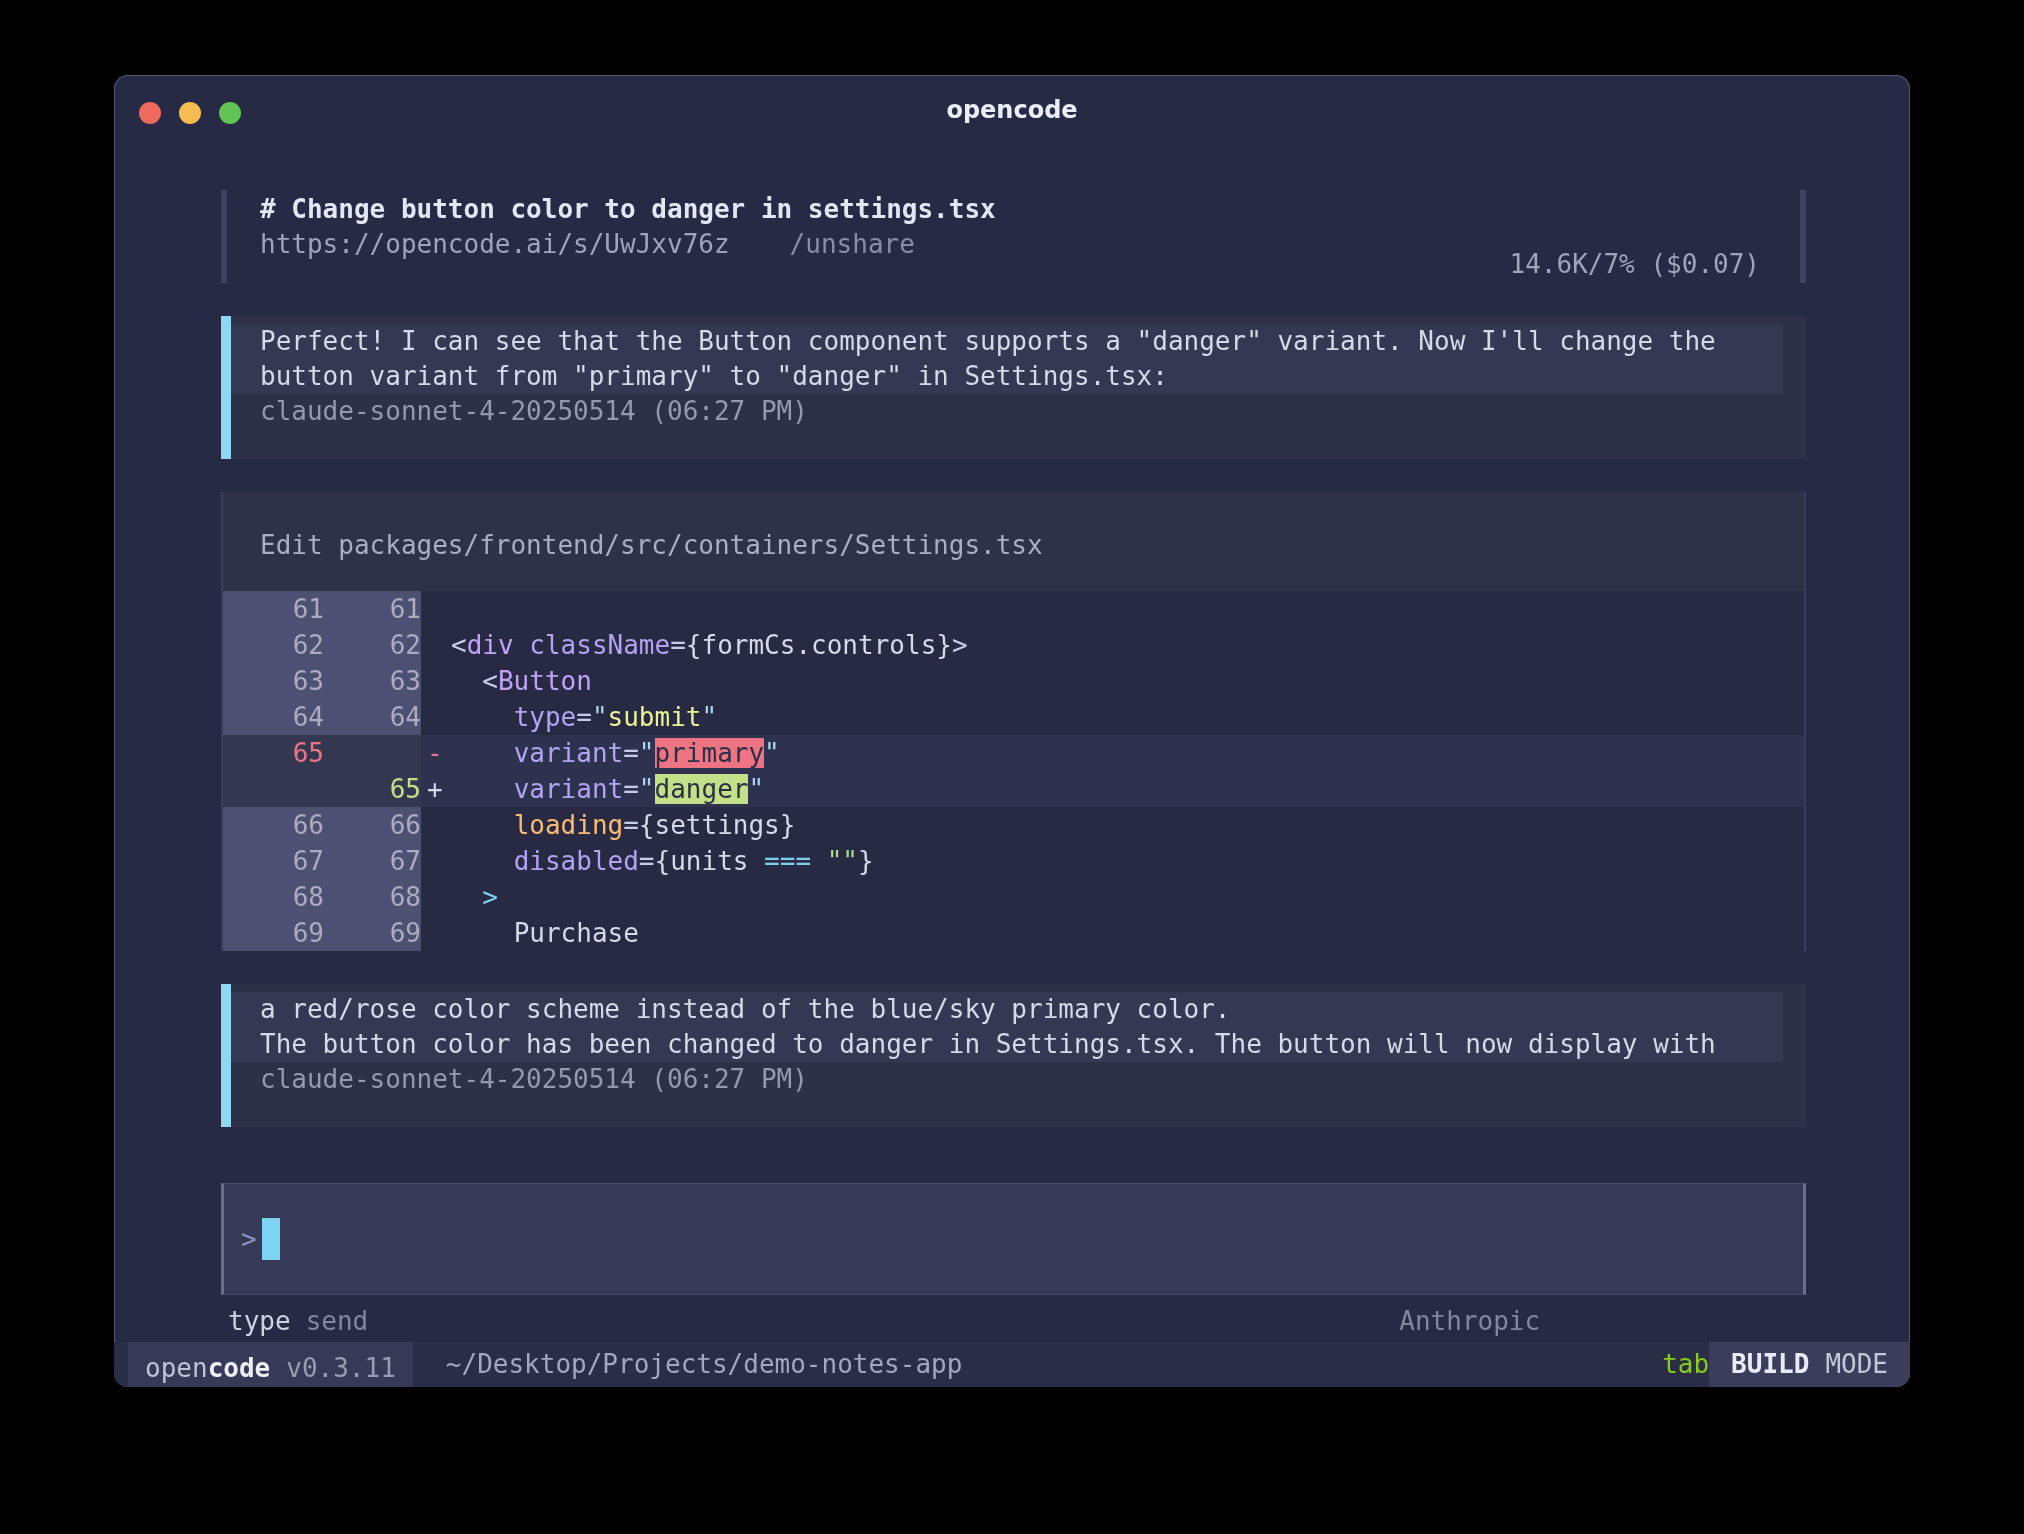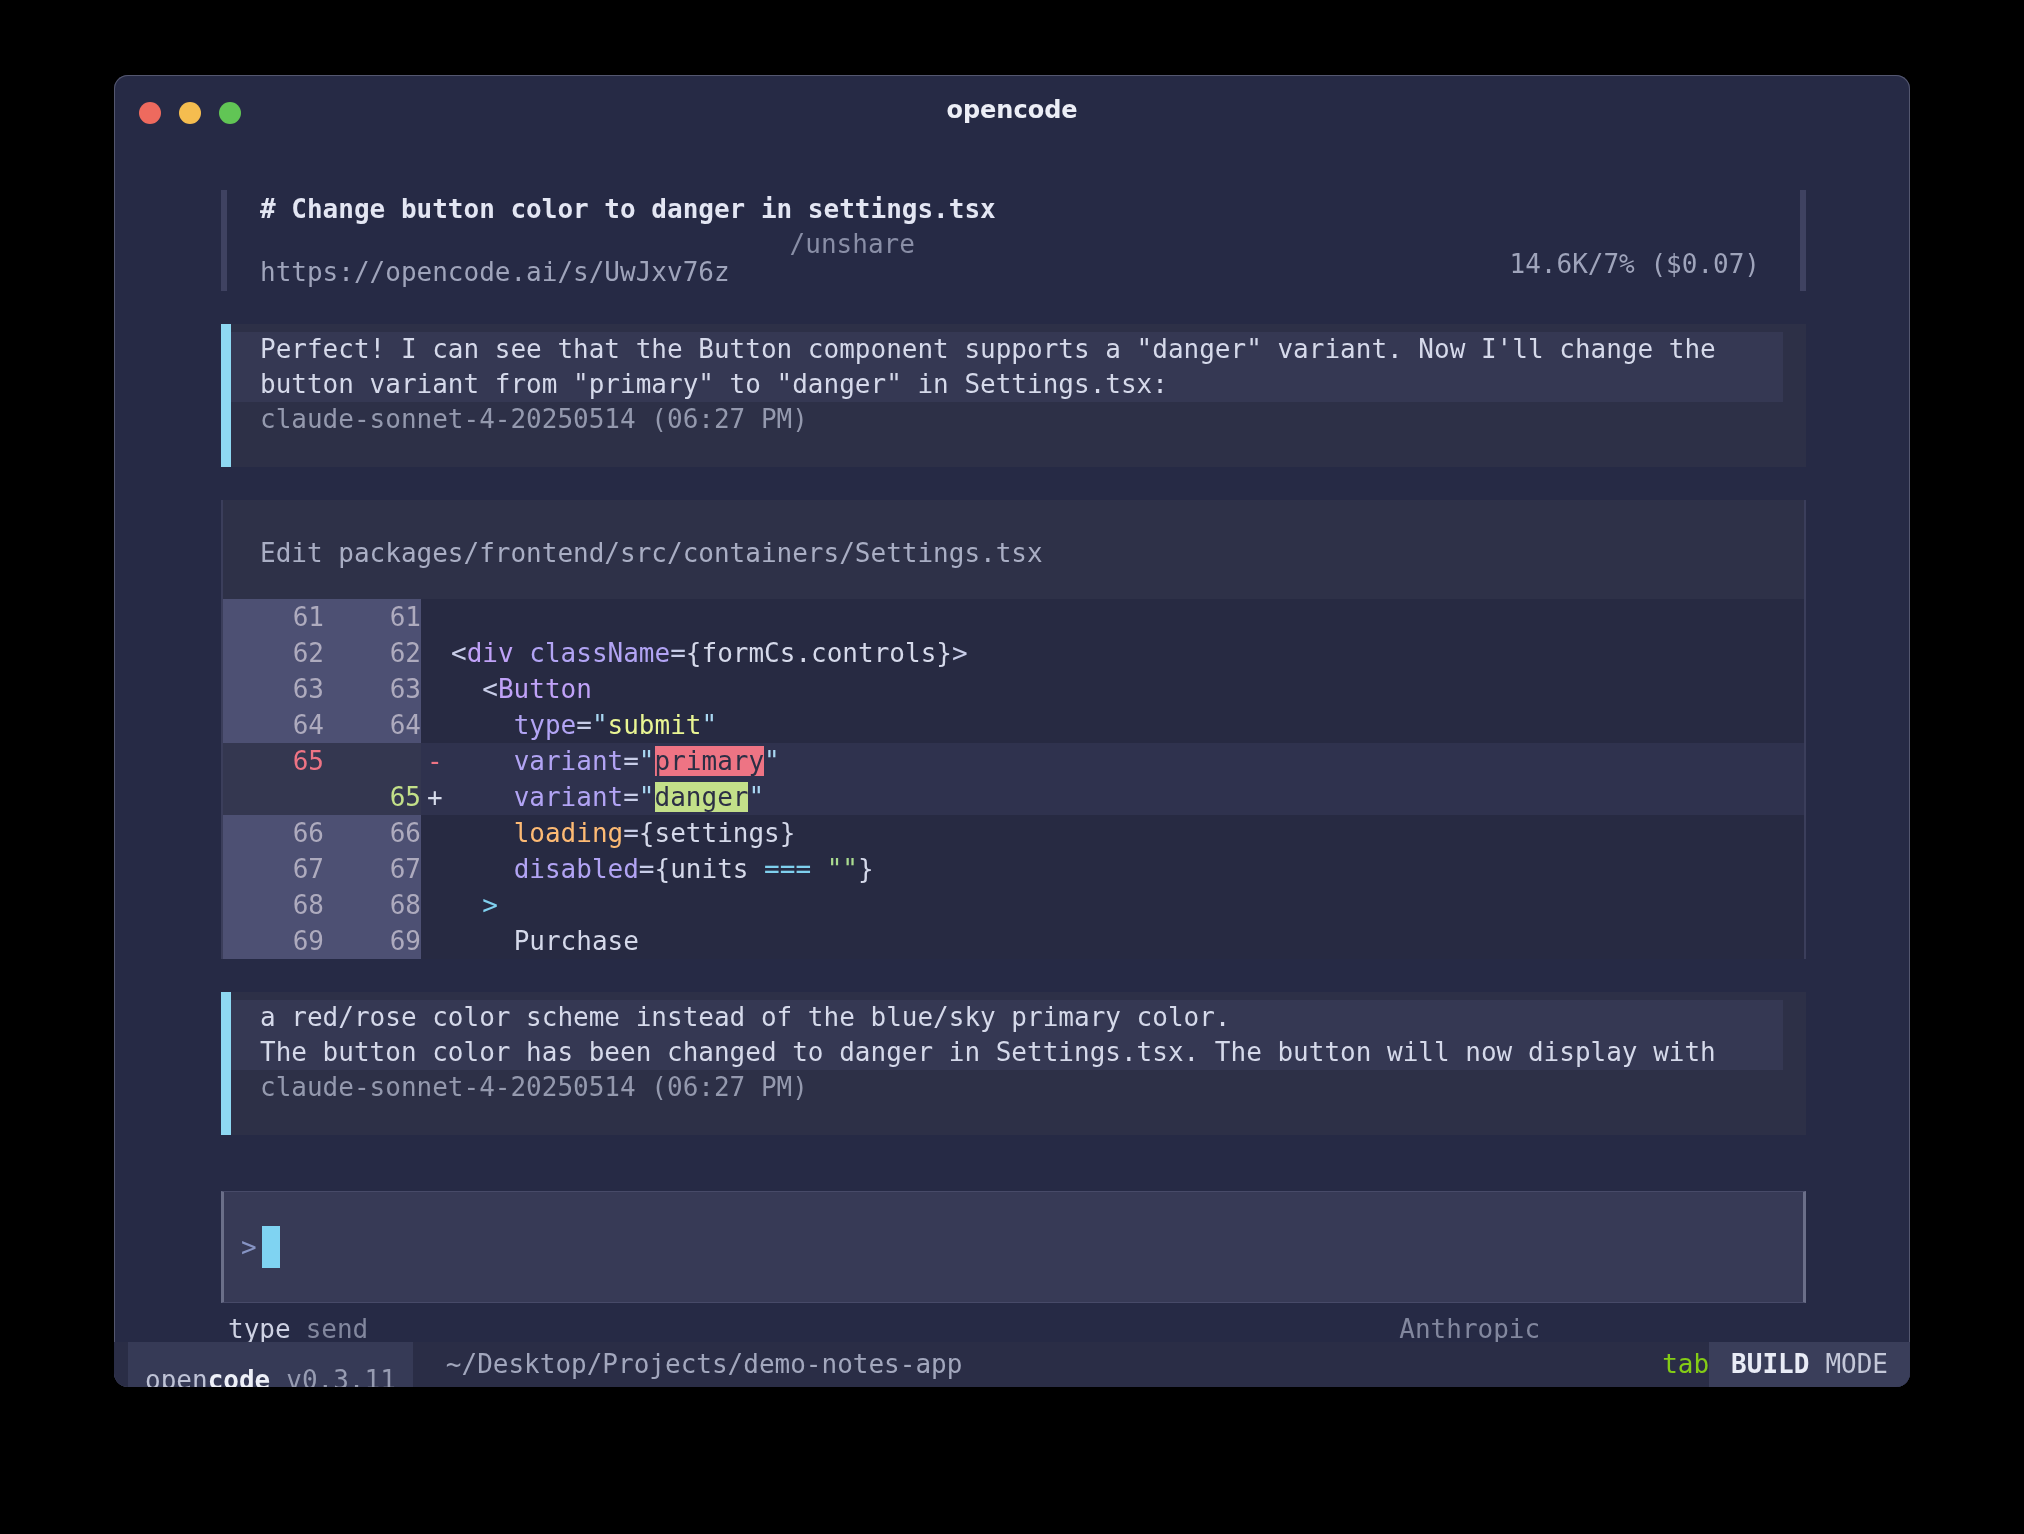--- a/index.html
+++ b/index.html
@@ -25,21 +25,21 @@
   .content{padding:0 104px 0 107px;}
   .flex-spacer{flex:1;}
   
   .header-block{
     margin-top:45px;
     border-left:6px solid #3f4261;border-right:6px solid #3f4261;
     padding:2px 40px 1px 33px;
   }
   .session-title{line-height:35px;font-weight:bold;color:#e3e6f3;white-space:pre;}
   .session-sub{display:flex;line-height:35px;}
-  .share-url{color:#9fa4bb;margin-top:28px;}
+  .share-url{color:#9fa4bb;}
   .unshare{color:#898ea6;margin-left:60px;}
   .stats{color:#9fa4bb;margin-top:20px;}
   
   .msg{margin-top:33px;background:#2d3047;border-left:10px solid #8ed8f2;padding:8px 0 30px 0;}
   .msg-line{line-height:35px;background:#353853;margin-right:23px;padding-left:29px;white-space:pre;color:#d5d9ea;}
   .msg-meta{line-height:35px;padding-left:29px;color:#9499ae;white-space:pre;}
   
   .edit-block{margin-top:33px;background:#272a42;border-left:2px solid #3b3e5b;border-right:2px solid #3b3e5b;}
   .edit-title{background:#2e3148;padding:36px 0 28px 37px;line-height:35px;color:#a9aec4;white-space:pre;}
   .diff-row{display:flex;height:36px;line-height:36px;}
@@ -63,21 +63,21 @@
   .hints{margin-top:9px;display:flex;line-height:35px;padding-left:7px;padding-right:16px;}
   .hint-key{color:#ced2e3;}
   .hint-dim{color:#82879e;}
   .hints .hint-dim{margin-left:15px;}
   .hints .model{margin-left:15px;margin-top:48px;}
   
   .footer{
     position:absolute;left:0;right:0;bottom:0;height:45px;background:#2a2d46;
     display:flex;align-items:stretch;line-height:45px;white-space:pre;
   }
-  .chip-left{background:#363a56;margin-left:14px;padding:16px 17px;}
+  .chip-left{background:#363a56;margin-left:14px;padding:4px 17px;}
   .fo-open{color:#bfc3d6;}
   .fo-code{color:#eef0f8;font-weight:bold;}
   .fo-ver{color:#979cb2;margin-left:16px;}
   .cwd{margin-left:33px;color:#a2a7bd;}
   .tab-hint{color:#84cc16;}
   .chip-right{background:#3a3e5a;padding:0 22px;}
   .fo-build{color:#e9ecf6;font-weight:bold;}
   .fo-mode{color:#c3c7d8;margin-left:16px;}
 </style>
 </head>

